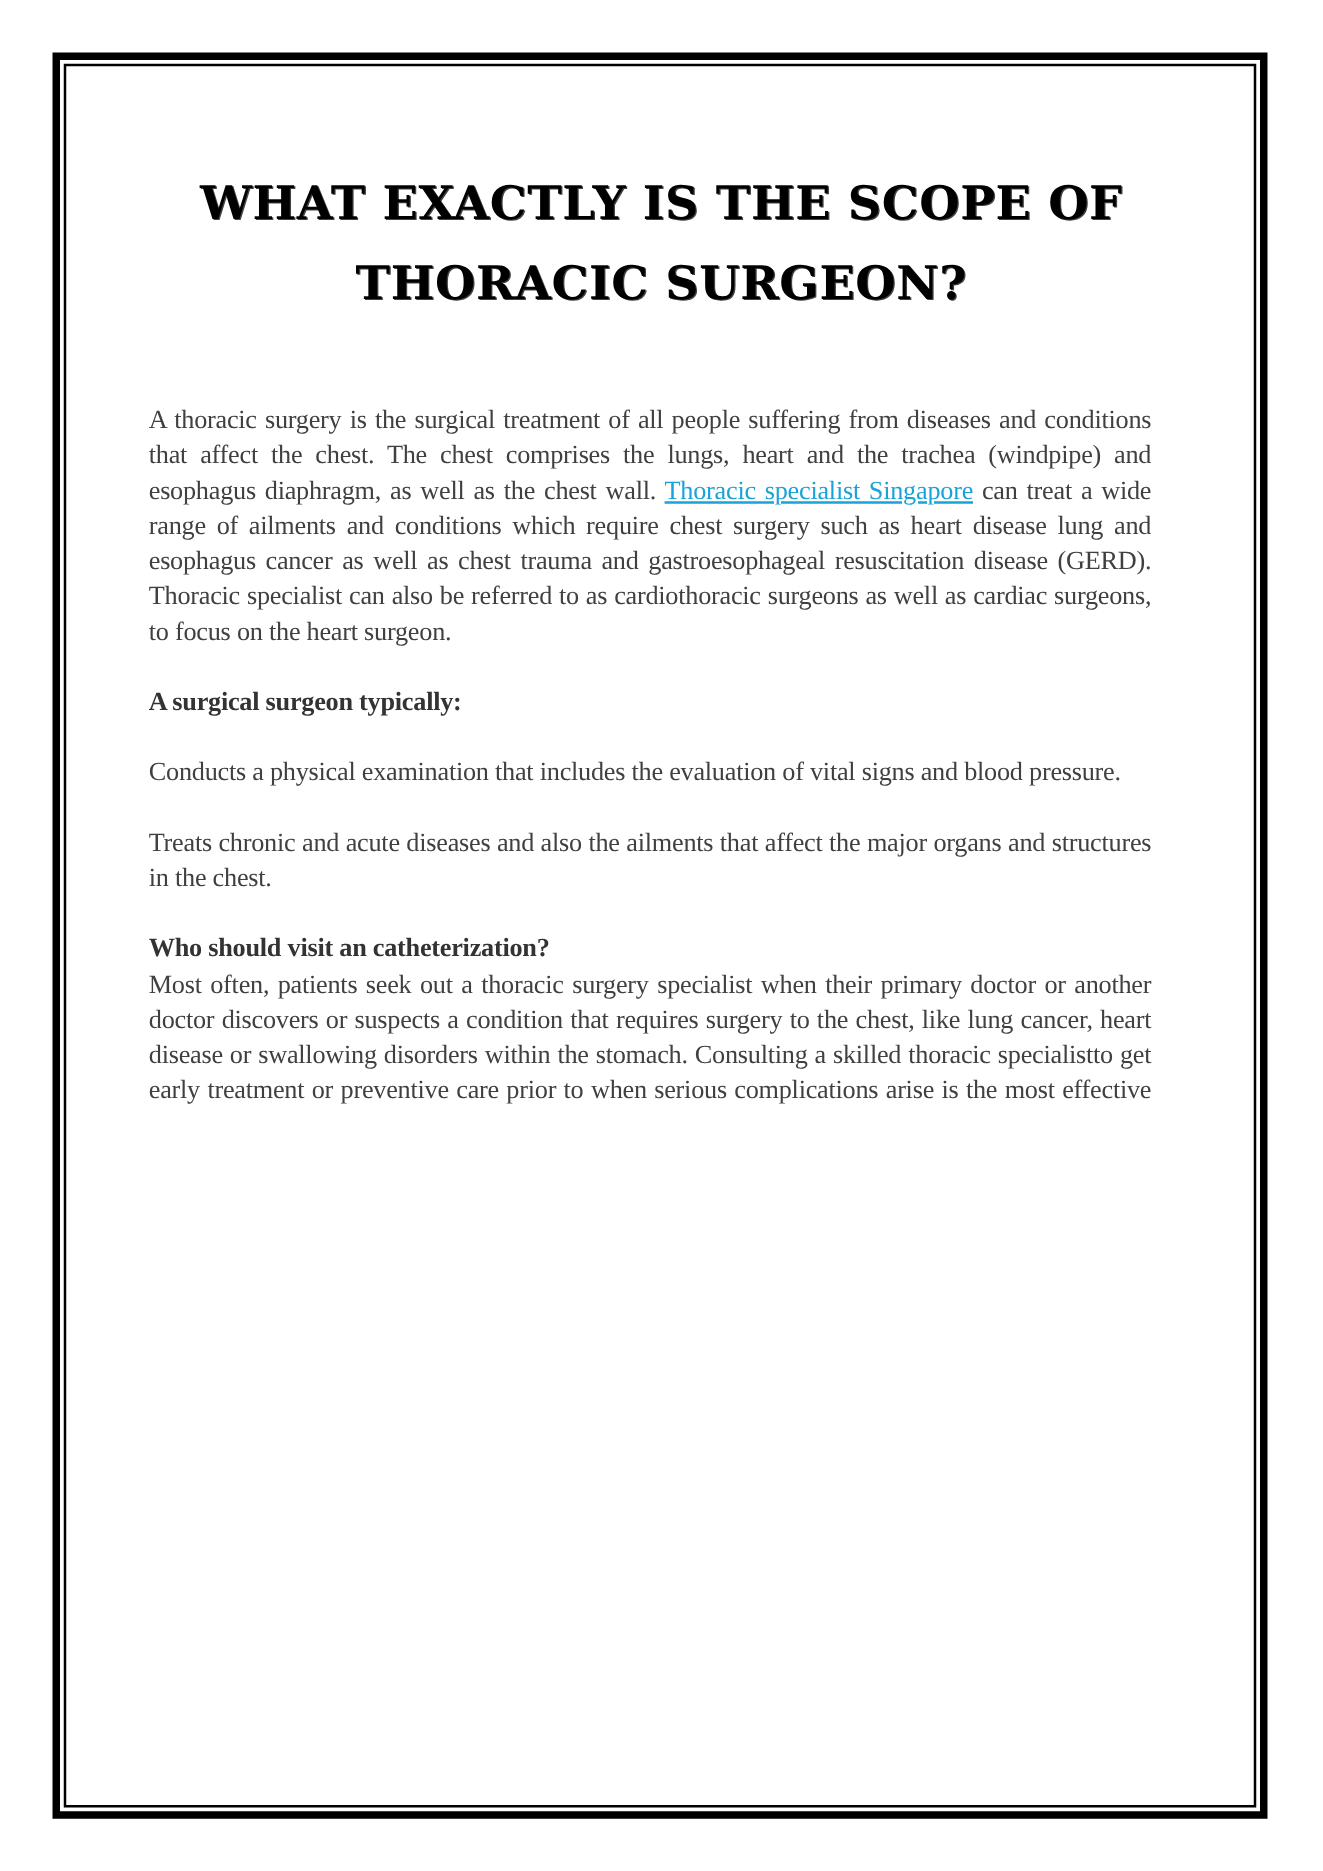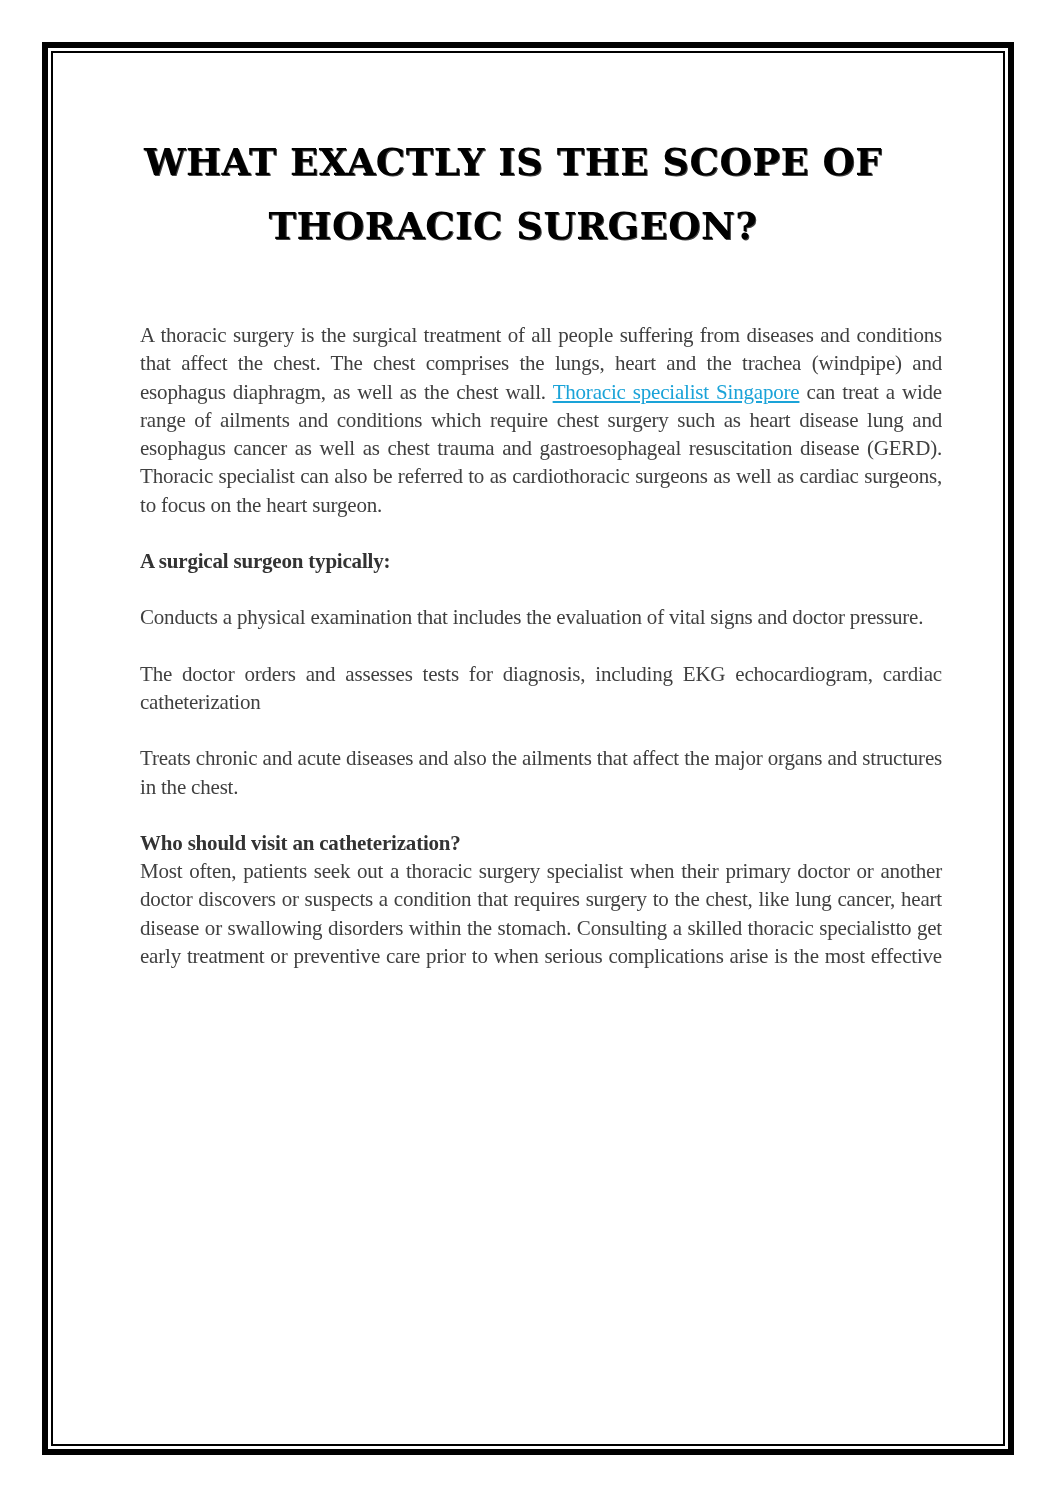--- a/index.html
+++ b/index.html
@@ -6,33 +6,33 @@
   body { width: 1058px; height: 1497px; position: relative; overflow: hidden; }
   .page-border {
     position: absolute; left: 42px; top: 42px; width: 972px; height: 1413px;
     box-sizing: border-box; border: 6px solid #000;
   }
   .page-border-inner {
     position: absolute; left: 3px; top: 3px; right: 3px; bottom: 3px;
     border: 2px solid #000;
   }
   .title {
-    position: absolute; left: 84px; top: 130px; width: 858px;
+    position: absolute; left: 100px; top: 130px; width: 858px;
     text-align: center;
     font-family: "DejaVu Serif", serif;
     font-weight: bold;
     font-size: 37px;
     line-height: 64px;
     letter-spacing: 0.5px;
     color: #000;
     text-transform: uppercase;
     text-shadow: 1px 1px 0 #444;
   }
   .content {
-    position: absolute; left: 140px; top: 321px; width: 802px;
+    position: absolute; left: 119px; top: 321px; width: 802px;
     font-family: "Liberation Serif", serif;
     font-size: 21px;
     line-height: 28.3px;
     color: #404040;
     text-align: justify;
     letter-spacing: -0.2px;
   }
   .content p { margin: 0; }
   .gap { margin-top: 28px !important; }
   .heading { font-weight: bold; color: #333; }
@@ -44,19 +44,18 @@
 <div class="page-border">
   <div class="page-border-inner"></div>
 </div>
 
 <h1 class="title" style="margin:0;">What Exactly is the Scope of Thoracic Surgeon?</h1>
 
 <div class="content">
   <p><span>A thoracic surgery is the surgical treatment of all people suffering from diseases and conditions that affect the chest. The chest comprises the lungs, heart and the trachea (windpipe) and esophagus diaphragm, as well as the chest wall. </span><a class="link">Thoracic specialist Singapore</a><span> can treat a wide range of ailments and conditions which require chest surgery such as heart disease lung and esophagus cancer as well as chest trauma and gastroesophageal resuscitation disease (GERD). Thoracic specialist can also be referred to as cardiothoracic surgeons as well as cardiac surgeons, to focus on the heart surgeon.</span></p>
 
   <p class="gap heading">A surgical surgeon typically:</p>
-  <p class="gap">Conducts a physical examination that includes the evaluation of vital signs and doctor pressure.</p>
-  <p class="gap">The doctor orders and assesses tests for diagnosis, including EKG echocardiogram, cardiac catheterization</p>
+  <p class="gap">Conducts a physical examination that includes the evaluation of vital signs and blood pressure.</p>
   <p class="gap">Treats chronic and acute diseases and also the ailments that affect the major organs and structures in the chest.</p>
 
   <p class="gap heading">Who should visit an catheterization?</p>
   <p style="text-align-last: justify;">Most often, patients seek out a thoracic surgery specialist when their primary doctor or another doctor discovers or suspects a condition that requires surgery to the chest, like lung cancer, heart disease or swallowing disorders within the stomach. Consulting a skilled thoracic specialistto get early treatment or preventive care prior to when serious complications arise is the most effective</p>
 </div>
 
 </body></html>

